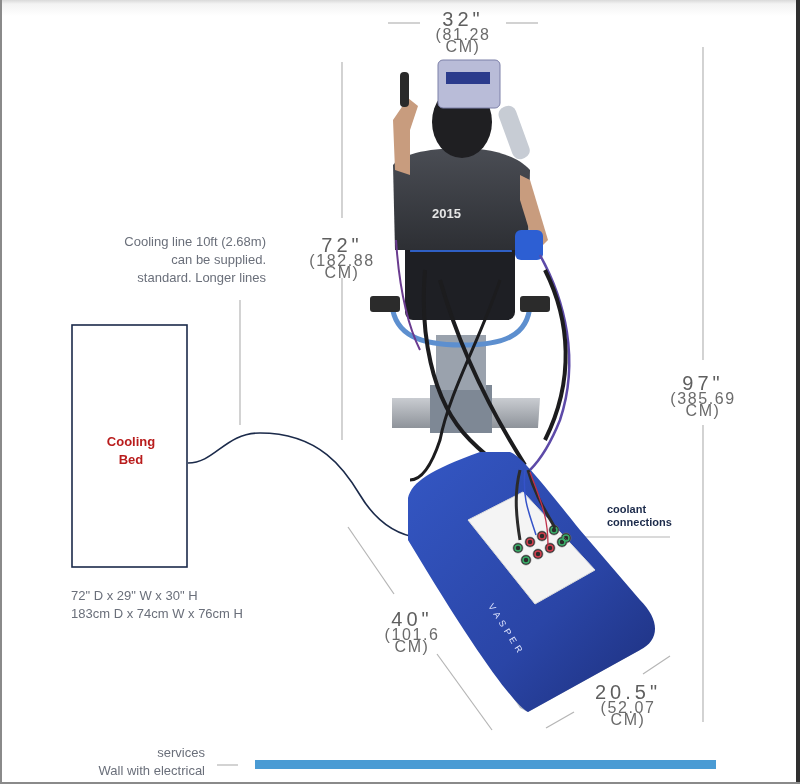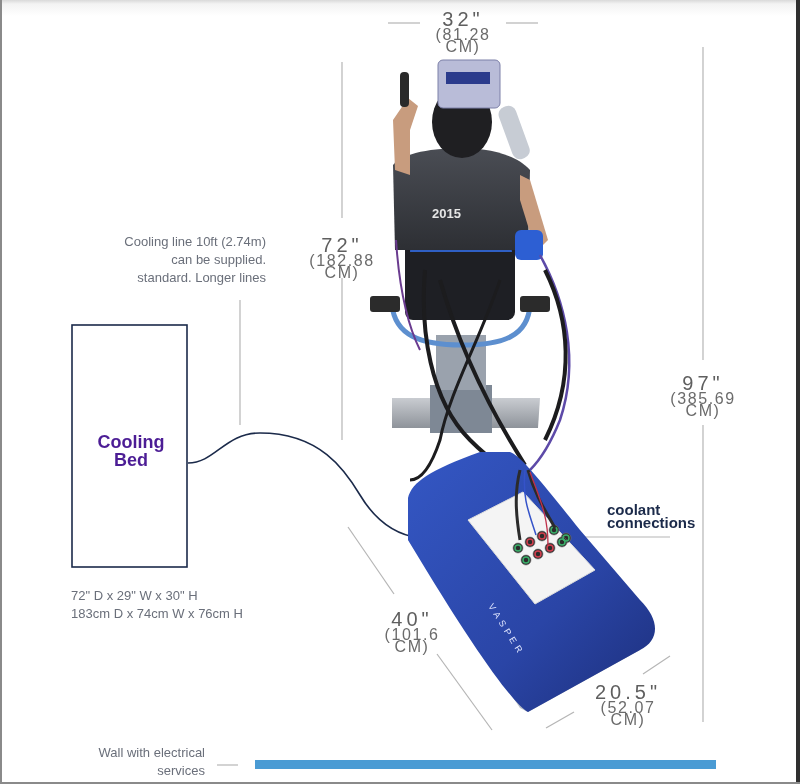--- a/index.html
+++ b/index.html
@@ -58,29 +58,29 @@
     }
     .note {
       position: absolute;
       color: #6a6f7a;
       font-size: 13px;
       line-height: 18px;
     }
     .bed-label {
       position: absolute;
       font-weight: bold;
-      font-size: 18px;
+      font-size: 13px;
       line-height: 18px;
-      color: #4c1d95;
+      color: #b91c1c;
       text-align: center;
     }
     .coolant-label {
       position: absolute;
       font-weight: bold;
-      font-size: 15px;
+      font-size: 11px;
       line-height: 13px;
       color: #1b2a4a;
     }
     .wall-bar {
       position: absolute;
       left: 255px; top: 760px; width: 461px; height: 9px;
       background: #4a9bd4;
     }
   </style>
 </head>
@@ -234,42 +234,42 @@
     <span class="big">40"</span>
     <span class="small">(101.6 CM)</span>
   </div>
 
   <div class="dim" style="left:586px; top:682px; width:84px;">
     <span class="big">20.5"</span>
     <span class="small">(52.07 CM)</span>
   </div>
 
   <div class="note" style="left:100px; top:233px; width:166px; text-align:right;">
-    <div>Cooling line 10ft (2.74m)</div>
+    <div>Cooling line 10ft (2.68m)</div>
     <div>can be supplied.</div>
     <div>standard. Longer lines</div>
   </div>
 
   <div class="bed-label" style="left:72px; top:433px; width:118px;">
     <div>Cooling</div>
     <div>Bed</div>
   </div>
 
   <div class="note" style="left:71px; top:587px; width:240px;">
     <div>72" D x 29" W x 30" H</div>
     <div>183cm D x 74cm W x 76cm H</div>
   </div>
 
   <div class="coolant-label" style="left:607px; top:503px; width:80px;">
     <div>coolant</div>
     <div>connections</div>
   </div>
 
   <div class="note" style="left:60px; top:744px; width:145px; text-align:right;">
+    <div>services</div>
     <div>Wall with electrical</div>
-    <div>services</div>
   </div>
   <div class="wall-bar"></div>
 
   <div class="left-edge"></div>
   <div class="right-edge"></div>
   <div class="bottom-edge"></div>
 </div>
 
 </body></html>

